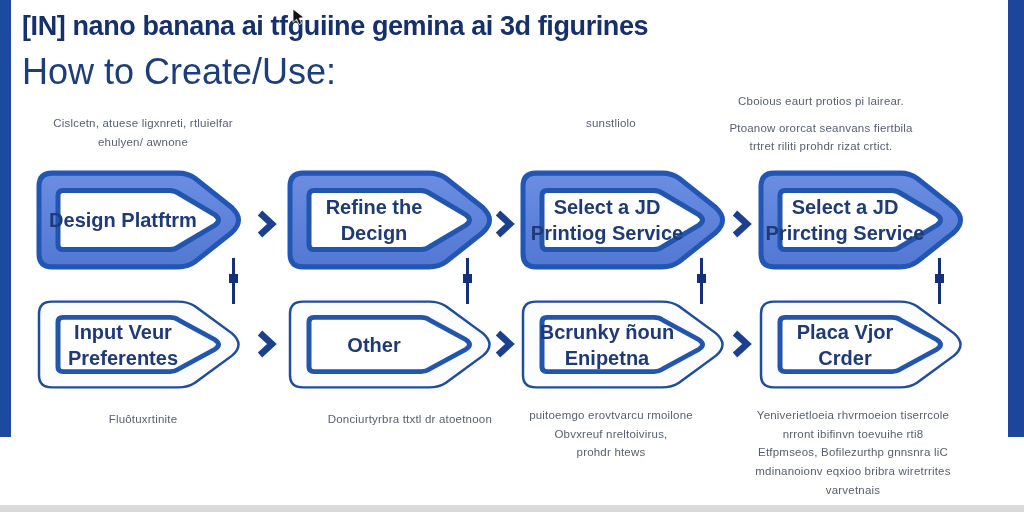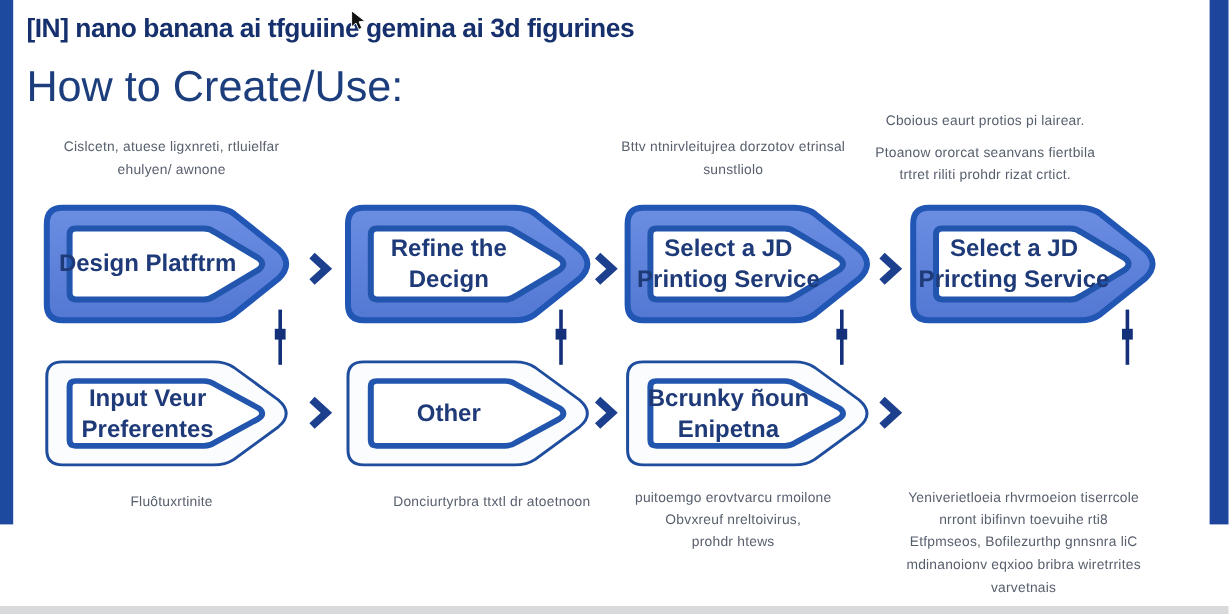--- a/index.html
+++ b/index.html
@@ -7,21 +7,21 @@
     position:relative; width:1024px; height:512px; overflow:hidden;
     background:#ffffff; font-family:"Liberation Sans", sans-serif;
   }
   .edge-bar { position:absolute; top:0; background:#1d4a9e; }
   .edge-left  { left:0; width:11px; height:437px; }
   .edge-right { right:0; width:16px; height:437px; background:#1e459c; }
   .bottom-strip { position:absolute; left:0; bottom:0; width:100%; height:7px; background:#d8dadc; }
 
   .title {
     position:absolute; left:22px; top:11px;
-    font-size:22px; font-weight:700; color:#16306d; letter-spacing:-0.4px;
+    font-size:27px; font-weight:700; color:#16306d; letter-spacing:-0.4px;
     white-space:nowrap;
   }
   .subtitle {
     position:absolute; left:22px; top:51px;
     font-size:36px; font-weight:500; color:#1c3e7d; white-space:nowrap;
   }
   .cursor-icon { position:absolute; left:292px; top:9px; z-index:9; }
 
   .cap {
     position:absolute; width:234px; text-align:center;
@@ -88,21 +88,20 @@
         <path d="M1,0 L1,13.5 L4.6,10.2 L7,15.6 L9.6,14.4 L7.2,9.2 L12,8.6 Z" fill="#111" stroke="#fff" stroke-width="0.8"></path>
       </svg>
   </div>
   <div class="subtitle">How to Create/Use:</div>
 
   <div class="cap cap-top-1">
       <div class="ln">Cislcetn, atuese ligxnreti, rtluielfar</div>
       <div class="ln">ehulyen/ awnone</div>
     </div>
   <div class="cap cap-top-3">
-      <div class="ln">Bttv ntnirvleitujrea dorzotov etrinsal</div>
       <div class="ln">sunstliolo</div>
     </div>
   <div class="cap cap-top-4">
       <div class="ln">Cboious eaurt protios pi lairear.</div>
       <div class="ln"></div>
       <div class="ln">Ptoanow ororcat seanvans fiertbila</div>
       <div class="ln">trtret riliti prohdr rizat crtict.</div>
     </div>
 
   <div class="box row1 bx-1">
@@ -165,20 +164,30 @@
       </div>
   </div>
   <div class="box row2 bx-3">
     <svg viewBox="0 0 218 104" height="97" preserveAspectRatio="none">
         <use href="#arrowOuter" class="outer-light"></use>
         <use href="#arrowInner" class="inner-pent"></use>
       </svg>
     <div class="box-label">
         <div class="ln">Bcrunky ñoun</div>
         <div class="ln">Enipetna</div>
+      </div>
+  </div>
+  <div class="box row2 bx-4">
+    <svg viewBox="0 0 218 104" height="97" preserveAspectRatio="none">
+        <use href="#arrowOuter" class="outer-light"></use>
+        <use href="#arrowInner" class="inner-pent"></use>
+      </svg>
+    <div class="box-label">
+        <div class="ln">Placa Vjor</div>
+        <div class="ln">Crder</div>
       </div>
   </div>
 
   <svg class="chev chev-r1 chev-a" viewBox="0 0 22 30">
       <path d="M5,4 L17,15 L5,26" fill="none" stroke="#1c3f8e" stroke-width="6.5"></path>
     </svg>
   <svg class="chev chev-r1 chev-b" viewBox="0 0 22 30">
       <path d="M5,4 L17,15 L5,26" fill="none" stroke="#1c3f8e" stroke-width="6.5"></path>
     </svg>
   <svg class="chev chev-r1 chev-c" viewBox="0 0 22 30">

